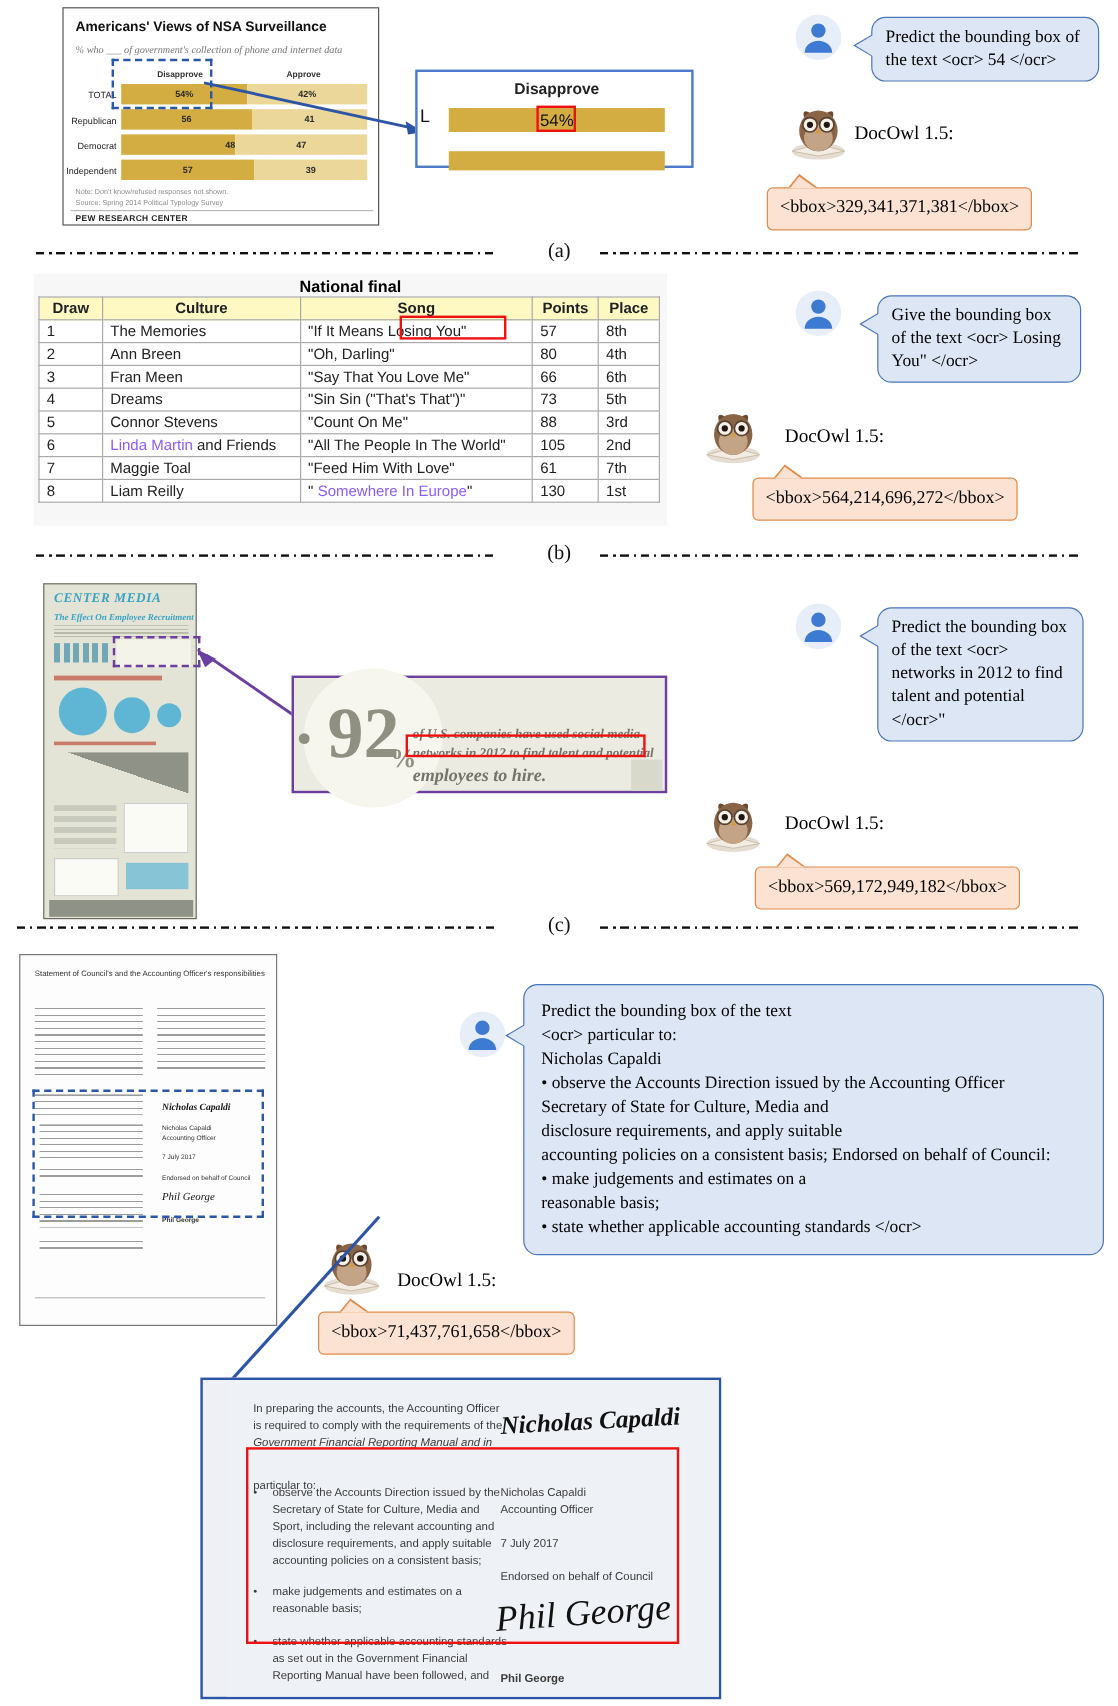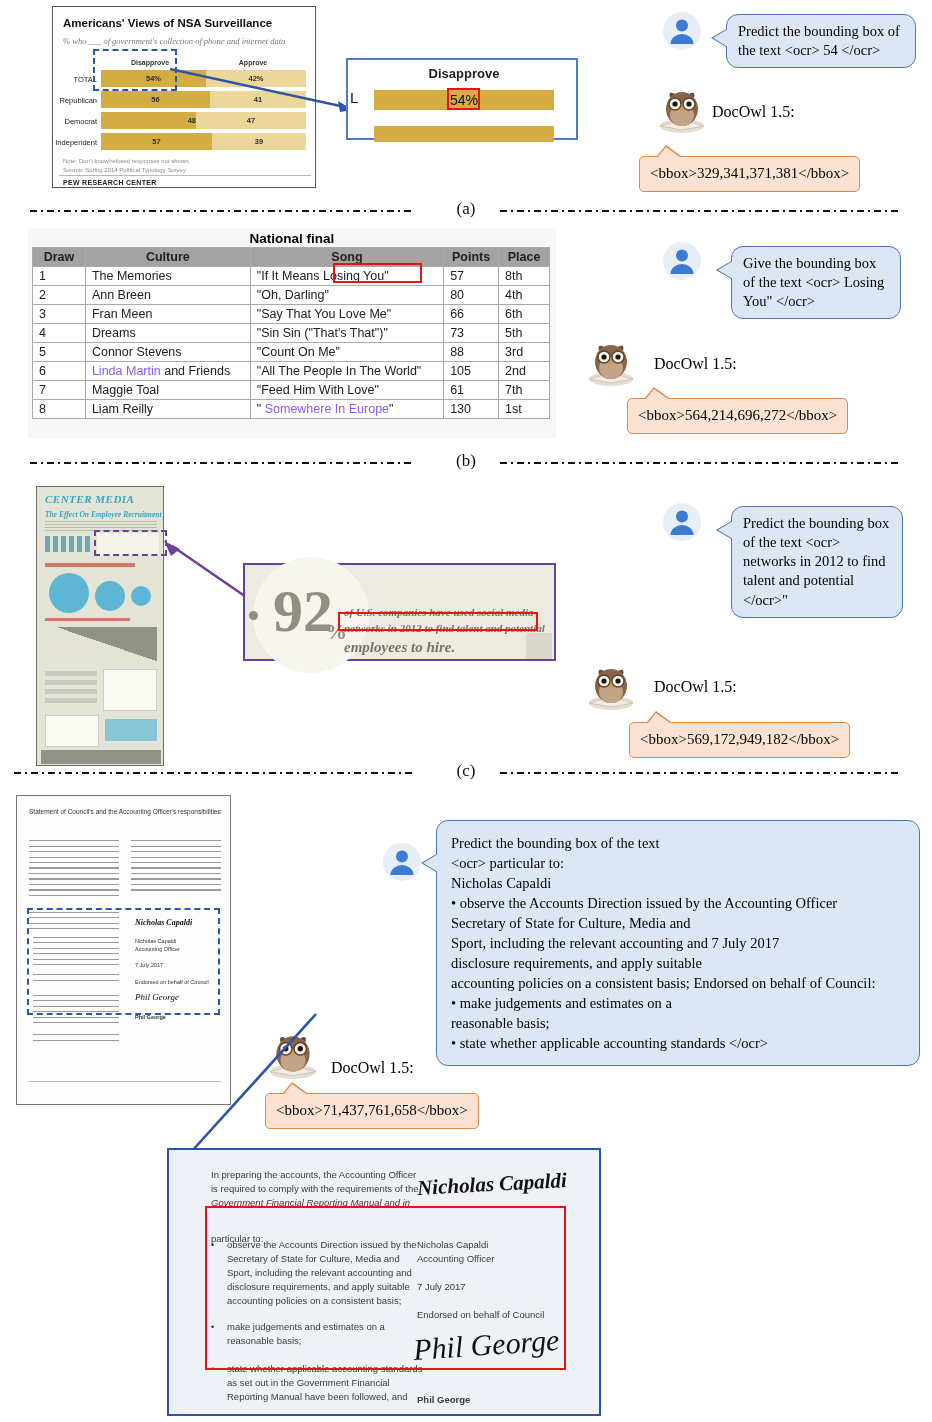--- a/index.html
+++ b/index.html
@@ -104,21 +104,21 @@
   .zoom-box-blue { position:absolute; border:2px solid #4e7ac7; background:#fff; }
   .red-box { position:absolute; border:2.2px solid #ee1111; }
 
   
   .wtable {
     position:absolute; border-collapse:collapse;
     font-family:"Liberation Sans", sans-serif; font-size:12.5px;
     background:#fff;
   }
   .wtable th, .wtable td { border:1px solid #aaa; padding:2px 6px; color:#202122; }
-  .wtable th { background:#a3a3a3; text-align:center; font-weight:bold; }
+  .wtable th { background:#fef9c3; text-align:center; font-weight:bold; }
   .wlink { color:#8b5cf6; }
   .tbl-caption {
     position:absolute; font-family:"Liberation Sans", sans-serif;
     font-weight:bold; font-size:13.5px; color:#000; text-align:center;
   }
   .tbl-bg { position:absolute; background:#f7f7f7; }
 
   
   .infog { position:absolute; background:#e3e4d6; border:1.5px solid #6b6b63; overflow:hidden; }
   .ig-band { position:absolute; }
@@ -482,21 +482,20 @@
   </div>
 
   <div class="bubble-user" style="left:436px; top:820px; width:484px; padding:12px 14px; line-height:1.38;">
     <span class="tail-b" style="top:32px;"></span>
     <span class="tail" style="top:33px;"></span>
     <div>Predict the bounding box of the text</div>
     <div>&lt;ocr&gt; particular to:</div>
     <div>Nicholas Capaldi</div>
     <div>• observe the Accounts Direction issued by the Accounting Officer</div>
     <div>Secretary of State for Culture, Media and</div>
-    <div>Sport, including the relevant accounting and 7 July 2017</div>
     <div>disclosure requirements, and apply suitable</div>
     <div>accounting policies on a consistent basis; Endorsed on behalf of Council:</div>
     <div>• make judgements and estimates on a</div>
     <div>reasonable basis;</div>
     <div>• state whether applicable accounting standards &lt;/ocr&gt;</div>
   </div>
 
   <div style="position:absolute; left:266px; top:1028px; width:54px; height:54px;">
     <svg width="54" height="54" viewBox="0 0 52 52">
       <ellipse cx="26" cy="42" rx="22" ry="7" fill="#e6ddd2"></ellipse>

